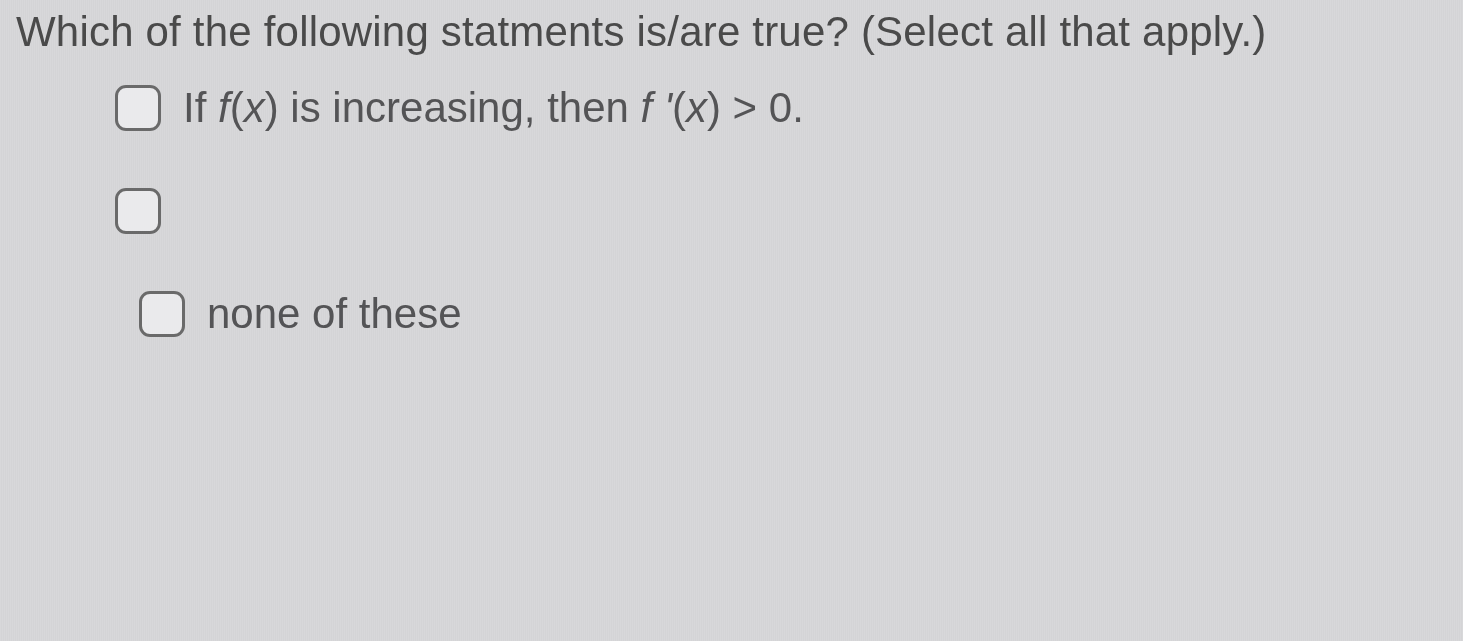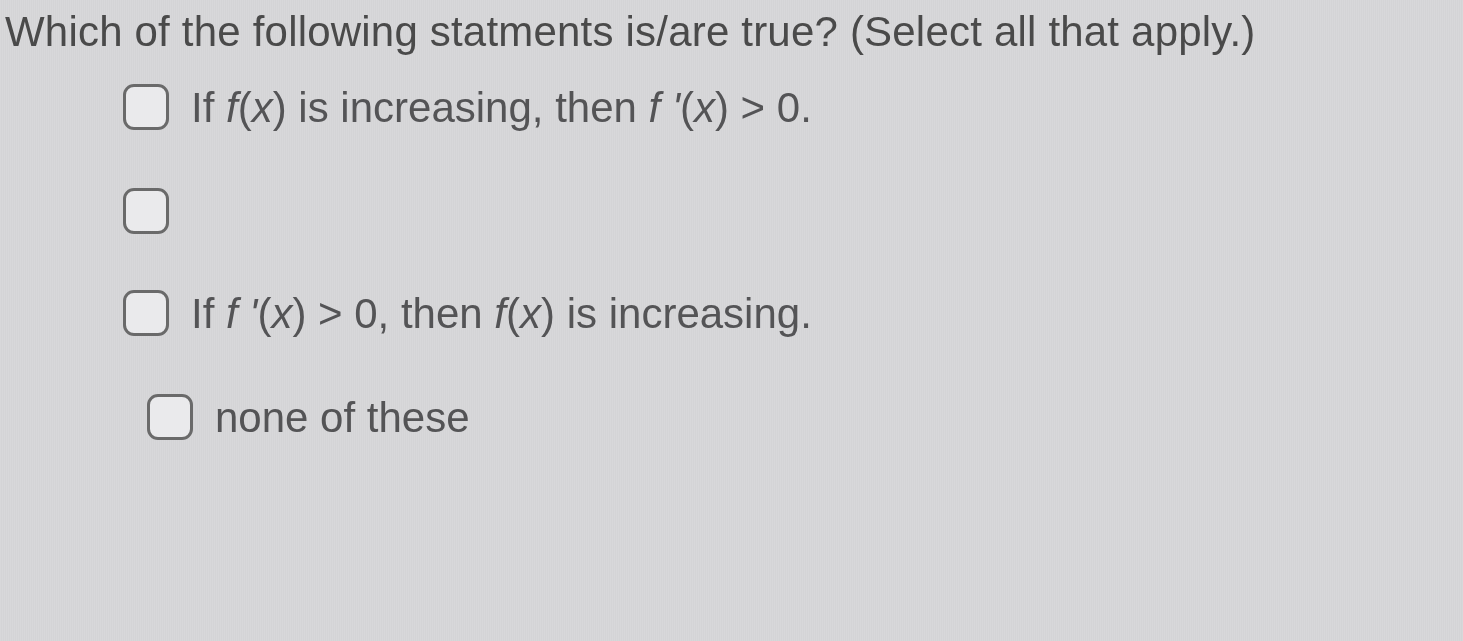--- a/index.html
+++ b/index.html
@@ -20,32 +20,32 @@
       #d4d4d6 1px,
       #d4d4d6 2px
     );
     font-family: Arial, Helvetica, sans-serif;
     color: #4a4a4a;
     padding: 0;
   }
   .question {
     font-size: 42px;
     color: #4a4a4a;
-    padding: 8px 0 0 5px;
+    padding: 8px 0 0 16px;
     font-weight: 400;
     letter-spacing: 0.2px;
   }
   .options {
     padding-left: 115px;
     padding-top: 28px;
   }
   .option-row {
     display: flex;
+    align-items: center;
     margin-bottom: 56px;
-    margin-left: 8px;
   }
   .option-row:last-child {
     margin-bottom: 0;
     padding-left: 24px;
   }
   .checkbox {
     width: 46px;
     height: 46px;
     border: 3px solid #6a6a6a;
     border-radius: 11px;
@@ -78,26 +78,20 @@
     <div class="option-label">
       <span>If </span><span class="fn">f</span><span>(</span><span class="arg">x</span><span>)</span><span> is increasing, then </span><span class="fn">f '</span><span>(</span><span class="arg">x</span><span>)</span><span> &gt; 0.</span>
     </div>
   </div>
 
 
   <div class="option-row">
     <div class="checkbox"></div>
   </div>
 
-  <div class="option-row">
-    <div class="checkbox"></div>
-    <div class="option-label">
-      <span>If </span><span class="fn">f '</span><span>(</span><span class="arg">x</span><span>)</span><span> &gt; 0, then </span><span class="fn">f</span><span>(</span><span class="arg">x</span><span>)</span><span> is increasing.</span>
-    </div>
-  </div>
 
   <div class="option-row">
     <div class="checkbox"></div>
     <div class="option-label">
       <span>none of these</span>
     </div>
   </div>
 
 </div>
 

